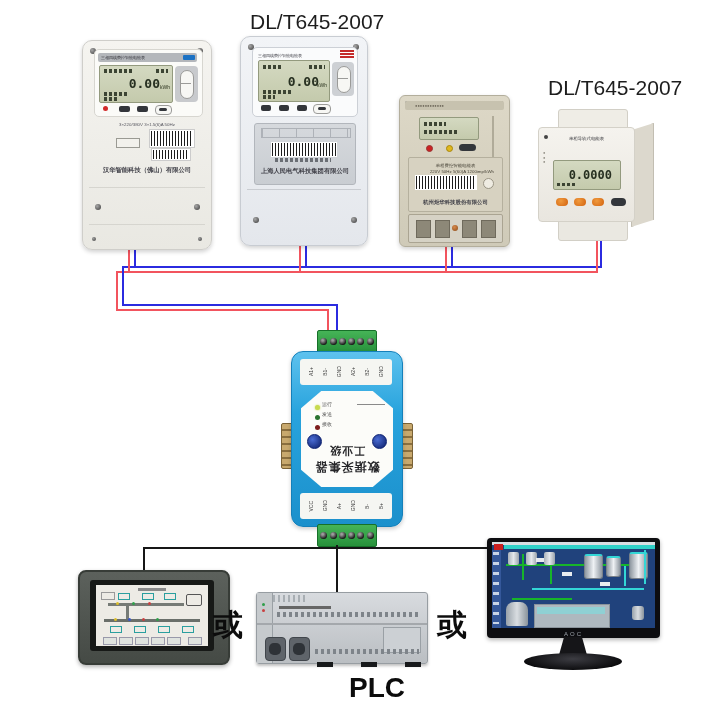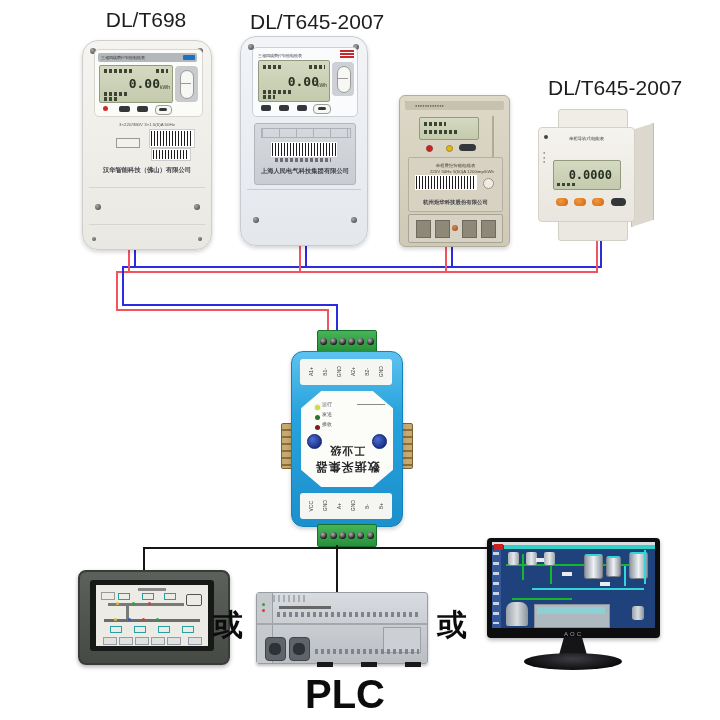--- a/index.html
+++ b/index.html
@@ -7,21 +7,21 @@
           font-family:"Liberation Sans",sans-serif;}
   .abs{position:absolute;}
   .wire{position:absolute;}
   .wr{background:#f2545e;}
   .wb{background:#2b2be0;}
   .wk{background:#161616;}
   .screw{position:absolute;width:6px;height:6px;border-radius:50%;
          background:radial-gradient(circle at 35% 35%,#a8a8a8,#3a3a3a);}
   .screw-sm{position:absolute;width:4px;height:4px;border-radius:50%;
          background:radial-gradient(circle at 35% 35%,#9a9a9a,#444);}
-  .meter{position:absolute;border-radius:16px;box-shadow:0 2px 4px rgba(0,0,0,.18);}
+  .meter{position:absolute;border-radius:10px;box-shadow:0 2px 4px rgba(0,0,0,.18);}
   .m-body1{background:linear-gradient(180deg,#f5f4f0,#e9e8e2);border:1px solid #cfceca;}
   .m-body2{background:linear-gradient(180deg,#f2f4f7,#e4e7ec);border:1px solid #c8ccd2;}
   .m-body3{background:linear-gradient(180deg,#ddd8c7,#cfcab8);border:1px solid #b3ae9c;}
   .lcd{position:absolute;background:linear-gradient(180deg,#d4d9c1,#c4caac);
        border:1px solid #939a7e;border-radius:2px;}
   .seg{font-family:"DejaVu Sans Mono",monospace;font-weight:700;color:#273021;}
   .lcd-dash{position:absolute;background:repeating-linear-gradient(90deg,#3c4433 0 3px,transparent 3px 5px);height:4px;}
   .barcode{background:repeating-linear-gradient(90deg,#1c1c1c 0 1px,#fff 1px 3px);}
   .t4{font-size:8px;transform:scale(.5);transform-origin:left center;white-space:nowrap;color:#55555d;}
   .t4c{font-size:8px;transform:scale(.55);transform-origin:center;white-space:nowrap;color:#55555d;}
@@ -38,21 +38,20 @@
   .proto-label{position:absolute;font-size:21px;color:#1d1d1d;text-align:center;white-space:nowrap;}
   .big-label{position:absolute;font-weight:700;color:#0c0c0c;text-align:center;white-space:nowrap;}
   .pill{position:absolute;background:#f7f7f4;border:1px solid #9b9b99;border-radius:8px;}
   .gline{position:absolute;}
 </style>
 </head>
 <body>
 
 <div class="canvas">
 
-  <div class="proto-label" style="left:86px;top:8px;width:120px;">DL/T698</div>
   <div class="proto-label" style="left:250px;top:10px;width:130px;">DL/T645-2007</div>
   <div class="proto-label" style="left:548px;top:76px;width:125px;">DL/T645-2007</div>
 
   <div class="wire wb" style="left:122px;top:266px;width:480px;height:2px;"></div>
   <div class="wire wr" style="left:116px;top:271px;width:482px;height:2px;"></div>
   <div class="wire wr" style="left:128px;top:244px;width:2px;height:29px;"></div>
   <div class="wire wb" style="left:134px;top:244px;width:2px;height:24px;"></div>
   <div class="wire wr" style="left:299px;top:237px;width:2px;height:36px;"></div>
   <div class="wire wb" style="left:305px;top:237px;width:2px;height:31px;"></div>
   <div class="wire wr" style="left:445px;top:236px;width:2px;height:37px;"></div>
@@ -342,15 +341,15 @@
       <div style="position:absolute;left:140px;top:64px;width:12px;height:14px;background:linear-gradient(90deg,#98a1a9,#d9dde1,#8a939b);border-radius:3px;"></div>
       <div style="position:absolute;left:152px;top:8px;width:2px;height:34px;background:#33d6d6;"></div>
     </div>
     <div style="position:absolute;left:0;bottom:1px;width:173px;text-align:center;font-size:6px;color:#9aa0a8;letter-spacing:2px;">AOC</div>
   </div>
   <div style="position:absolute;left:559px;top:637px;width:28px;height:18px;background:#151518;clip-path:polygon(18% 0,82% 0,100% 100%,0 100%);"></div>
   <div style="position:absolute;left:524px;top:653px;width:98px;height:17px;background:radial-gradient(ellipse at 50% 35%,#3c3c42,#0c0c0e 72%);border-radius:50%;"></div>
 
   <div class="big-label" style="left:205px;top:605px;width:46px;font-size:30px;">或</div>
   <div class="big-label" style="left:429px;top:605px;width:46px;font-size:30px;">或</div>
-  <div class="big-label" style="left:285px;top:672px;width:120px;font-size:40px;">PLC</div>
+  <div class="big-label" style="left:285px;top:672px;width:120px;font-size:28px;text-align:right;">PLC</div>
 
 </div>
 
 </body></html>

